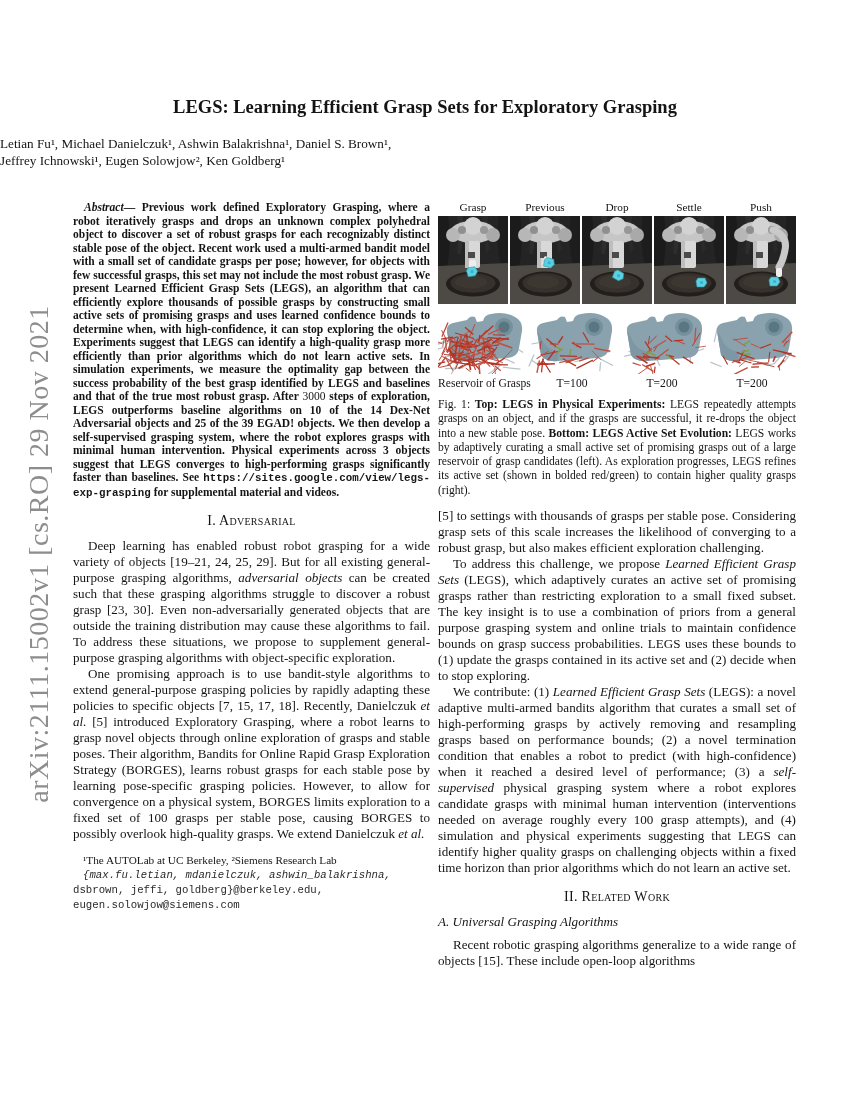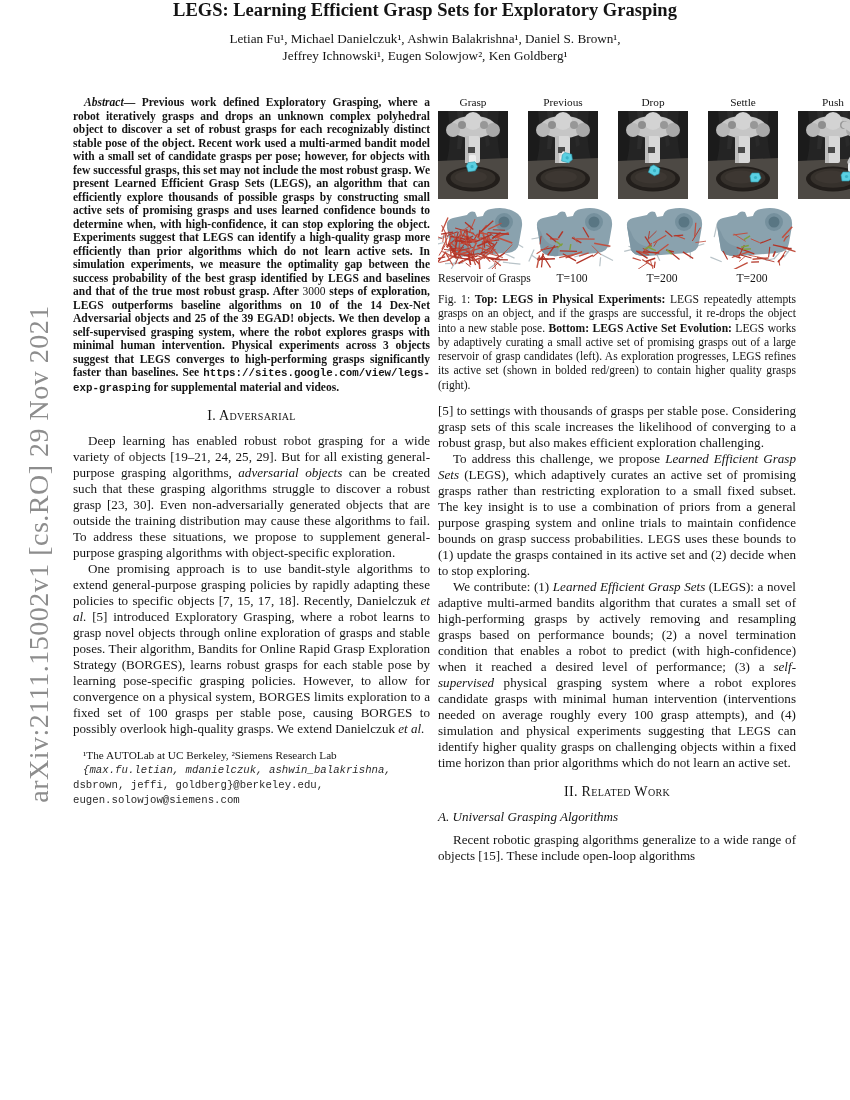--- a/index.html
+++ b/index.html
@@ -7,42 +7,42 @@
   body { width: 850px; }
   .page {
     position: relative; width: 850px; height: 1100px; background: #ffffff;
     color: #141414; font-family: "Liberation Serif", serif; overflow: hidden;
   }
   .watermark {
     position: absolute; left: -257px; top: 534px; width: 600px; height: 40px;
     transform: rotate(-90deg); text-align: center; color: #8d8d8d;
     font-size: 28px; letter-spacing: 0.5px; white-space: nowrap;
   }
-  .paper-title { text-align: center; font-size: 18.5px; font-weight: 700; }
-  .authors { margin-top: 9px; text-align: center; font-size: 13.2px; line-height: 17px; }
+  .paper-title { padding-top: 97px; text-align: center; font-size: 18.5px; font-weight: 700; }
+  .authors { margin-top: 17px; text-align: left; font-size: 13.2px; line-height: 17px; }
   .columns { display: flex; gap: 8px; padding: 0 54px 0 73px; margin-top: 32px; }
   .col { width: 358px; }
 
   .abstract { font-weight: 700; font-size: 11.5px; line-height: 13.5px; text-align: justify; text-indent: 11px; }
   .abstract .lead { font-style: italic; }
   .abstract .light { font-weight: 400; }
   .abstract .mono { font-family: "Liberation Mono", monospace; font-size: 10.8px; }
 
   h2.sec { text-align: center; font-weight: 400; font-variant: small-caps; font-size: 14px; margin: 13px 0 9px; letter-spacing: 0.3px; }
   h3.subsec { font-size: 13.1px; font-style: italic; font-weight: 400; margin: 9px 0 7px; }
   p.body { font-size: 13.1px; line-height: 16px; text-align: justify; text-indent: 15px; }
   p.noindent { text-indent: 0; }
 
   .footnote { margin-top: 11px; }
   .fn-first { font-size: 11.2px; line-height: 14.5px; text-indent: 10px; }
   .fn-mono { font-family: "Liberation Mono", monospace; font-size: 10.7px; line-height: 15.2px; color: #2a2a2a; }
   .fn-mono.indent { padding-left: 10px; font-style: italic; }
 
   .fig { margin-bottom: 10px; }
-  .photo-row { display: flex; gap: 20px; justify-content: space-between; }
+  .photo-row { display: flex; gap: 2px; justify-content: space-between; }
   .photo-cell { width: 70px; }
   .photo-label { text-align: center; font-size: 11.3px; height: 15px; }
   .photo-frame svg { display: block; }
   .render-row { display: flex; gap: 2px; margin-top: 8px; }
   .render-cell { width: 88px; }
   .render-frame svg { display: block; }
   .render-label { text-align: center; font-size: 11.6px; margin-top: 3px; white-space: nowrap; }
   .caption { margin-top: 8px; font-size: 11.6px; line-height: 14.3px; text-align: justify; }
 </style>
 </head>

